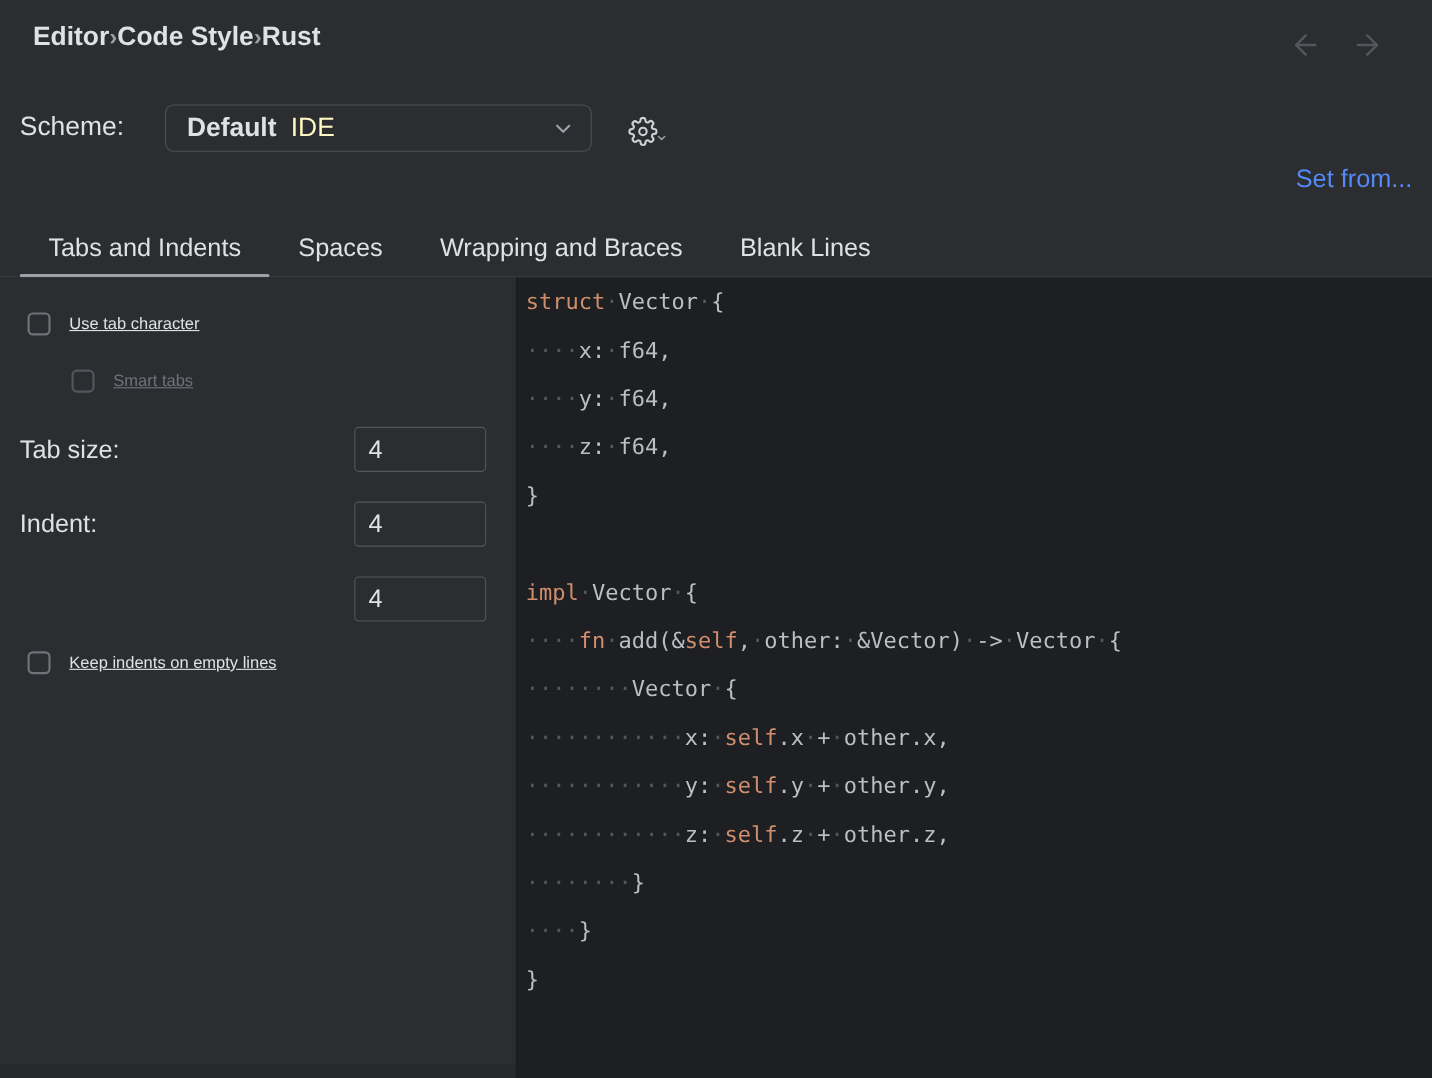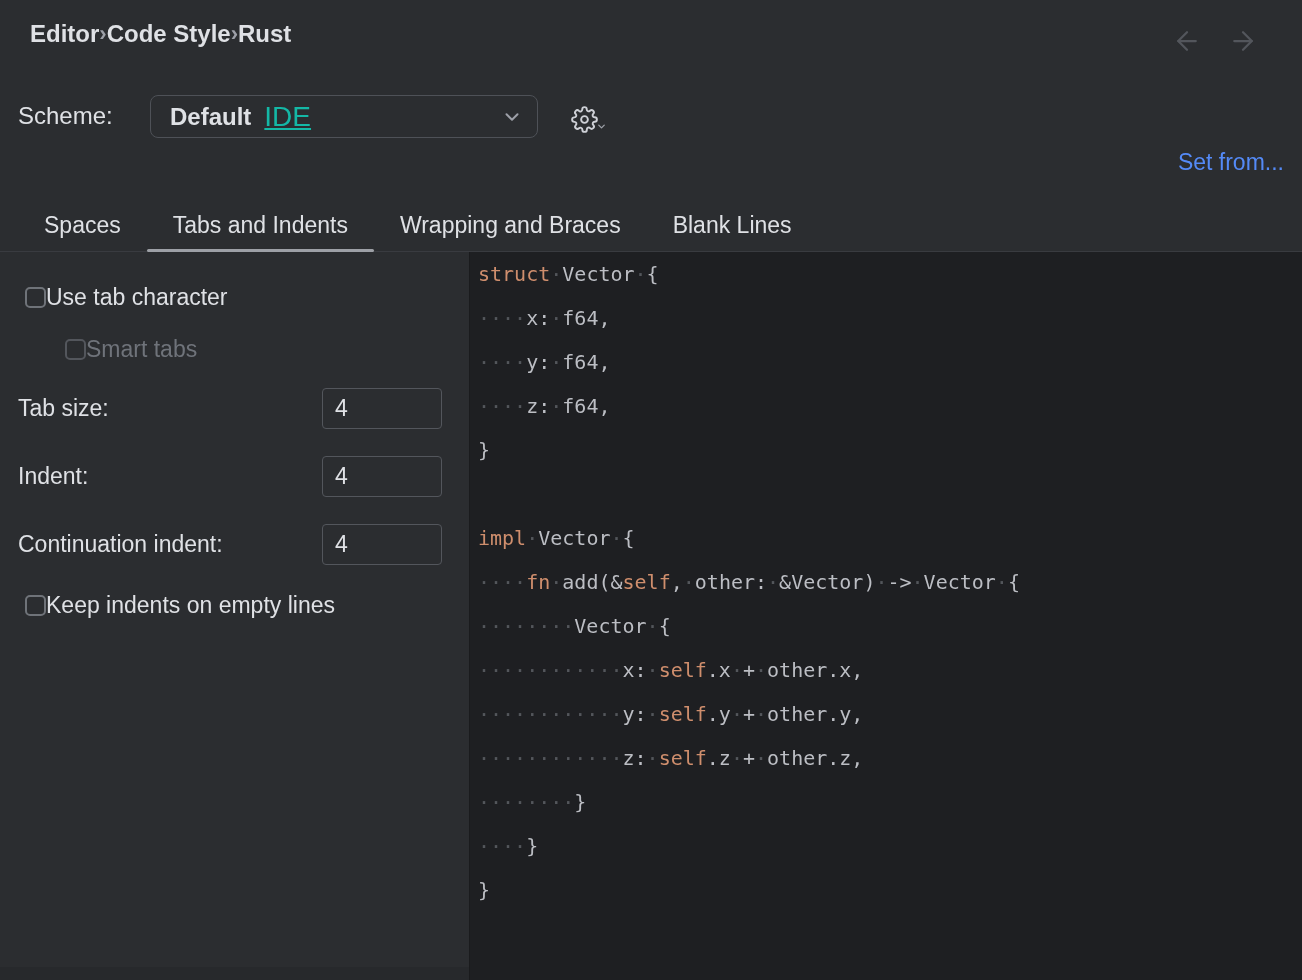--- a/index.html
+++ b/index.html
@@ -32,41 +32,41 @@
   .nav-arrows{position:absolute;right:44px;top:26px;display:flex;gap:26px;align-items:center;}
   .nav-arrows .arrow{width:30px;height:30px;display:flex;align-items:center;justify-content:center;}
 
   .scheme-label{position:absolute;left:18px;top:102px;font-size:24px;}
   .dropdown{
     position:absolute;left:150px;top:95px;width:388px;height:43px;
     border:1px solid var(--border);border-radius:8px;background:var(--panel-bg);
     display:flex;align-items:center;padding:0 14px 0 19px;cursor:pointer;
   }
   .dropdown-value{font-size:24px;font-weight:700;}
-  .dropdown-suffix{font-size:28px;color:#14b8a6;margin-left:13px;text-decoration:underline;}
+  .dropdown-suffix{font-size:24px;color:#fef9c3;margin-left:13px;}
   .dropdown-chevron{margin-left:auto;display:flex;align-items:center;}
   .gear-button{position:absolute;left:564px;top:101px;width:40px;height:36px;display:flex;align-items:center;justify-content:center;cursor:pointer;}
   .gear-wrap{position:relative;display:flex;align-items:center;justify-content:center;}
   .gear-mini-chevron{position:absolute;right:-9px;bottom:-3px;}
   .set-from{position:absolute;right:18px;top:149px;font-size:23px;color:var(--link);cursor:pointer;}
 
   .tab-bar{
     position:absolute;left:0;right:0;bottom:0;height:53px;
     display:flex;align-items:stretch;padding-left:18px;
     border-bottom:1px solid #393b40;
   }
   .tab{display:flex;align-items:center;padding:0 26px;font-size:23px;color:var(--text);position:relative;cursor:pointer;white-space:nowrap;}
   .tab.active::after{content:'';position:absolute;left:0;right:0;bottom:-1px;height:3px;background:var(--tab-underline);border-radius:2px;}
 
   
   .content{display:flex;height:728px;}
   .left-panel{position:relative;width:470px;flex:none;background:var(--panel-bg);border-right:1px solid #1a1b1d;}
   .left-panel::after{content:'';position:absolute;left:0;bottom:0;width:100%;height:13px;background:#27292c;}
 
-  .check-row{position:absolute;display:flex;align-items:center;font-size:23px;cursor:default;}
+  .check-row{position:absolute;display:flex;align-items:center;gap:17px;font-size:15px;cursor:default;text-decoration:underline;}
   .checkbox{width:21px;height:21px;border:2px solid #6f7379;border-radius:5px;flex:none;background:transparent;cursor:pointer;}
   .check-row.disabled{color:var(--disabled);}
   .check-row.disabled .checkbox{border-color:#53565c;}
   #row-use-tab{left:25px;top:32px;}
   #row-smart-tabs{left:65px;top:84px;}
   #row-keep-indents{left:25px;top:340px;}
 
   .field-label{position:absolute;left:18px;font-size:23px;}
   #label-tab-size{top:143px;}
   #label-indent{top:211px;}
@@ -144,22 +144,22 @@
           <svg width="11" height="11" viewBox="0 0 20 20" fill="none">
               <path d="M5 7.5l5 5 5-5" stroke="#9da0a8" stroke-width="2.4" stroke-linecap="round" stroke-linejoin="round"></path>
             </svg>
         </span>
       </span>
     </div>
 
     <a class="set-from">Set from...</a>
 
     <div class="tab-bar">
+        <div class="tab active">Tabs and Indents</div>
         <div class="tab">Spaces</div>
-        <div class="tab active">Tabs and Indents</div>
         <div class="tab">Wrapping and Braces</div>
         <div class="tab">Blank Lines</div>
       </div>
   </div>
 
   <div class="content">
 
     <div class="left-panel">
 
       <div class="check-row" id="row-use-tab">
@@ -171,21 +171,20 @@
         <span class="checkbox"></span>
         <span>Smart tabs</span>
       </div>
 
       <div class="field-label" id="label-tab-size">Tab size:</div>
       <input class="num-input" id="input-tab-size" value="4" style="">
 
       <div class="field-label" id="label-indent">Indent:</div>
       <input class="num-input" id="input-indent" value="4" style="">
 
-      <div class="field-label" id="label-continuation">Continuation indent:</div>
       <input class="num-input" id="input-continuation" value="4" style="">
 
       <div class="check-row" id="row-keep-indents">
         <span class="checkbox"></span>
         <span>Keep indents on empty lines</span>
       </div>
 
     </div>
 
     <div class="code-panel">

